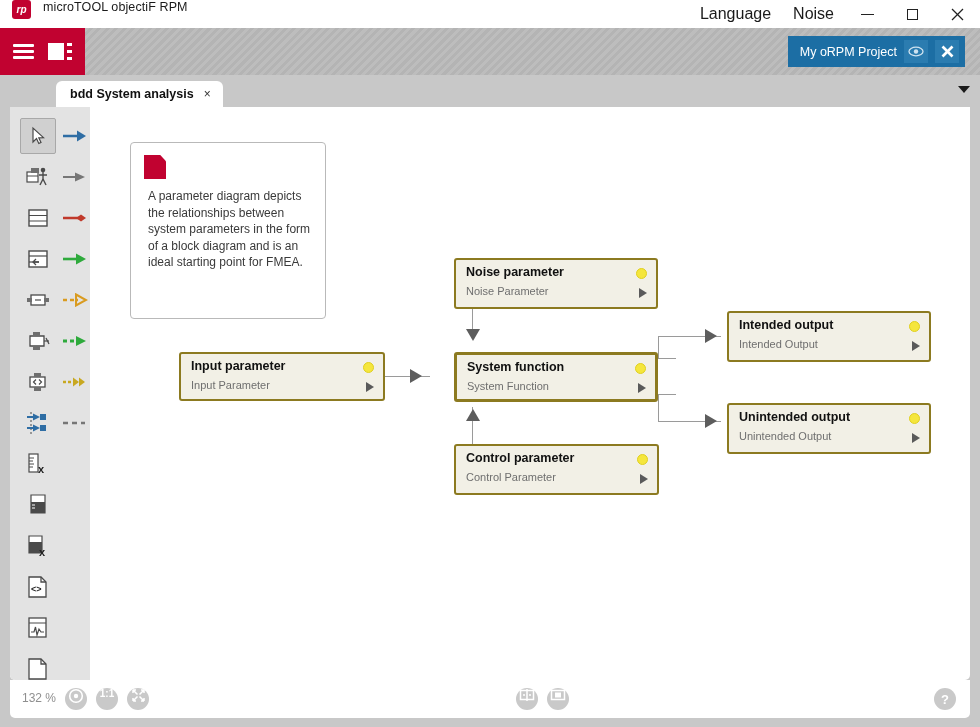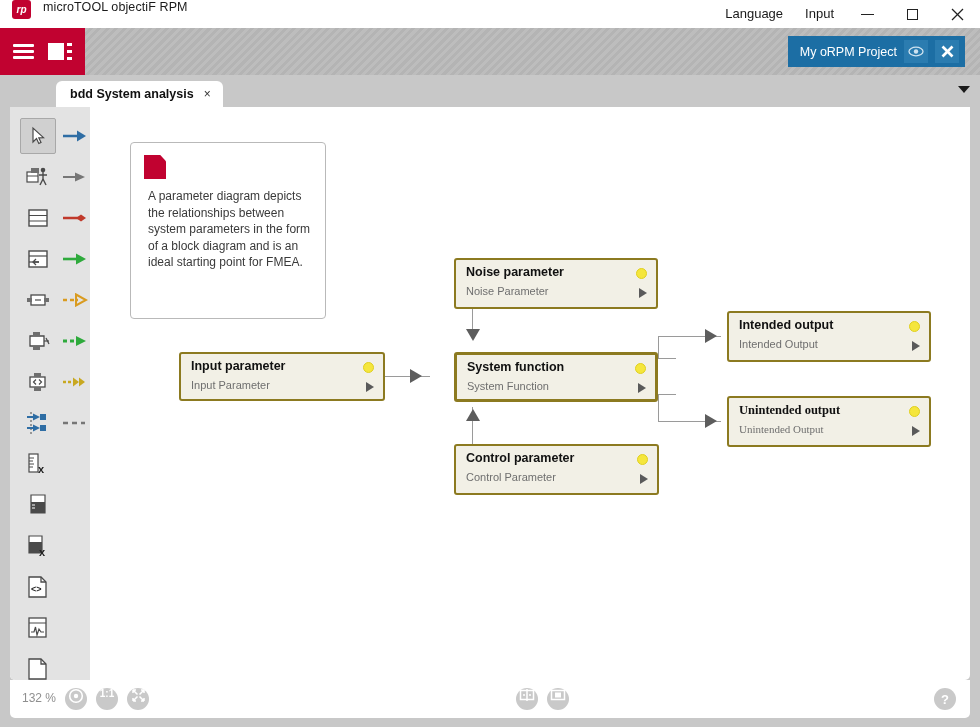--- a/index.html
+++ b/index.html
@@ -29,21 +29,21 @@
     color: #fff; font-size: 10px; font-weight: bold; font-style: italic;
     display: flex; align-items: center; justify-content: center;
     line-height: 1;
   }
   #app-title {
     margin-left: 12px; font-size: 12.5px; color: #1a1a1a;
     letter-spacing: .1px;
   }
   #titlebar-right { margin-left: auto; display: flex; align-items: center; height: 28px; }
   .tb-menu {
-    font-size: 13px; color: #1a1a1a; padding: 0 11px; line-height: 28px; cursor: default;
+    font-size: 16px; color: #1a1a1a; padding: 0 11px; line-height: 28px; cursor: default;
   }
   .win-btn {
     width: 45px; height: 28px; display: flex; align-items: center; justify-content: center;
     color: #222;
   }
   .win-min { width: 13px; height: 1px; background: #222; }
   .win-max { width: 11px; height: 11px; border: 1px solid #222; }
   .win-close svg { display: block; }
 
   
@@ -225,21 +225,21 @@
 </head>
 <body>
 
 <div id="app">
 
   <div id="titlebar">
     <div id="app-logo">rp</div>
     <div id="app-title">microTOOL objectiF RPM</div>
     <div id="titlebar-right">
       <div class="tb-menu">Language</div>
-      <div class="tb-menu">Input</div>
+      <div class="tb-menu">Noise</div>
       <div class="win-btn">
           <div class="win-min"></div>
         </div>
       <div class="win-btn">
           <div class="win-max"></div>
         </div>
       <div class="win-btn win-close">
         <svg width="13" height="13" viewBox="0 0 13 13">
             <line x1="1" y1="1" x2="12" y2="12" stroke="#222" stroke-width="1.2"></line>
             <line x1="12" y1="1" x2="1" y2="12" stroke="#222" stroke-width="1.2"></line>
@@ -552,21 +552,21 @@
         <div class="blk-caret"></div>
       </div>
 
       <div class="blk" style="left:364px; top:337px; width:205px; height:51px;">
         <div class="blk-title">Control parameter</div>
         <div class="blk-sub">Control Parameter</div>
         <div class="blk-dot"></div>
         <div class="blk-caret"></div>
       </div>
 
-      <div class="blk" style="left:637px; top:289px; width:204px; height:51px;font-family:Liberation Serif, serif;">
+      <div class="blk" style="left:637px; top:296px; width:204px; height:51px;">
         <div class="blk-title">Unintended output</div>
         <div class="blk-sub">Unintended Output</div>
         <div class="blk-dot"></div>
         <div class="blk-caret"></div>
       </div>
 
     </div>
   </div>
 
   <div id="statusbar">

